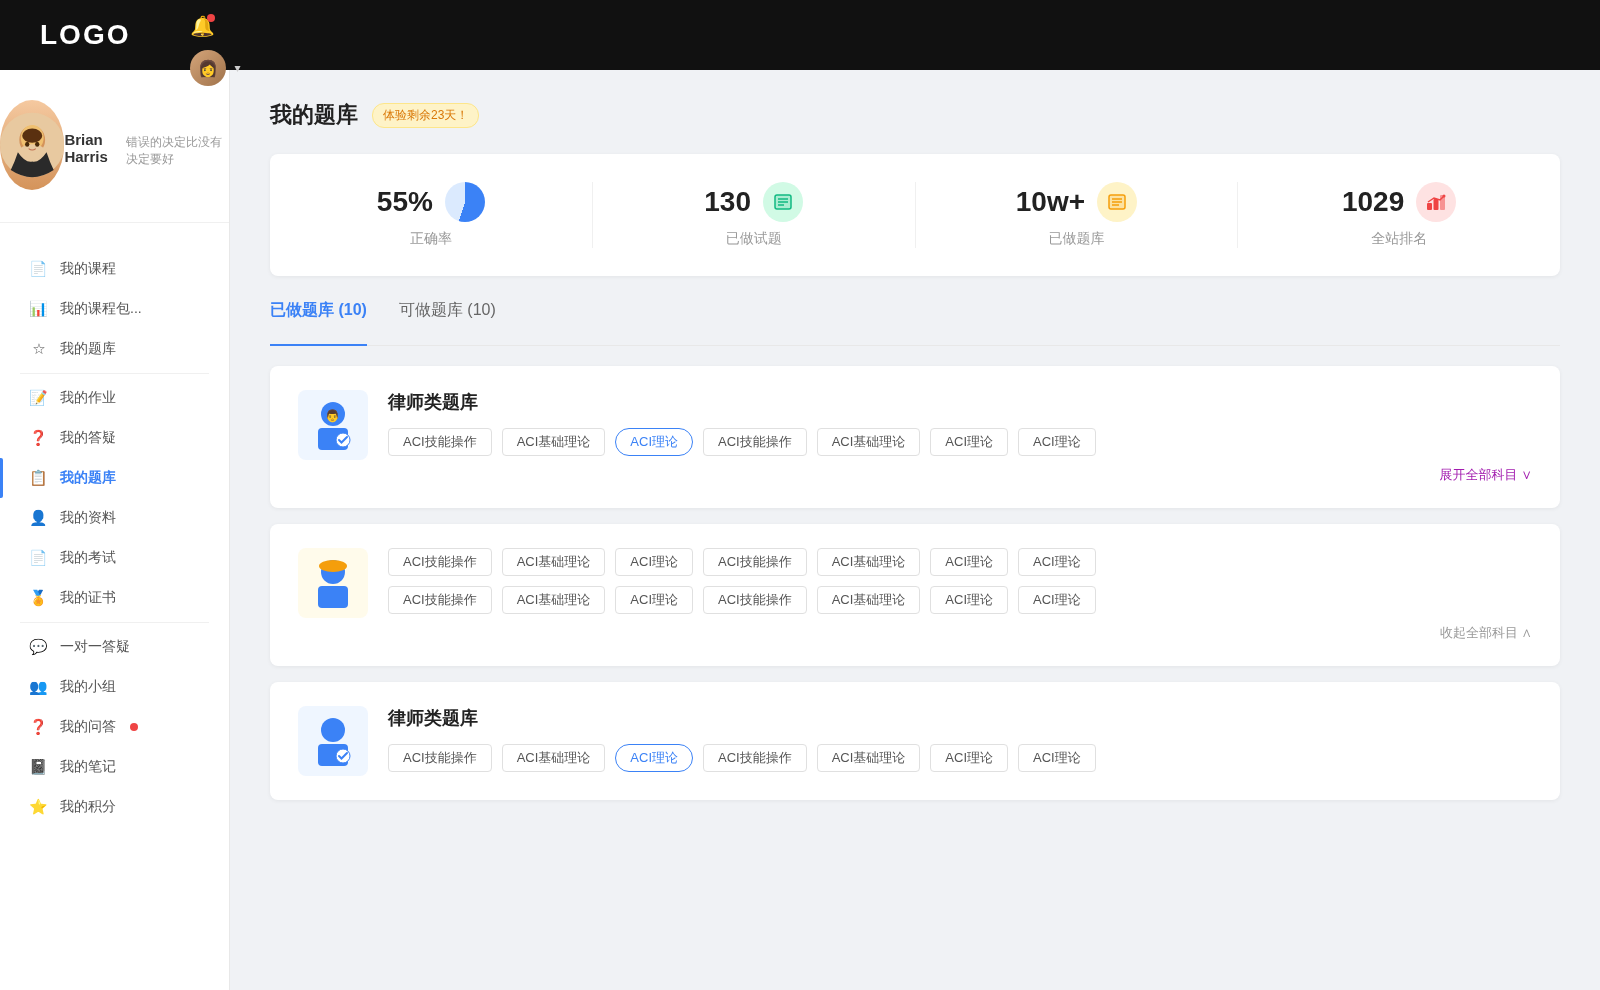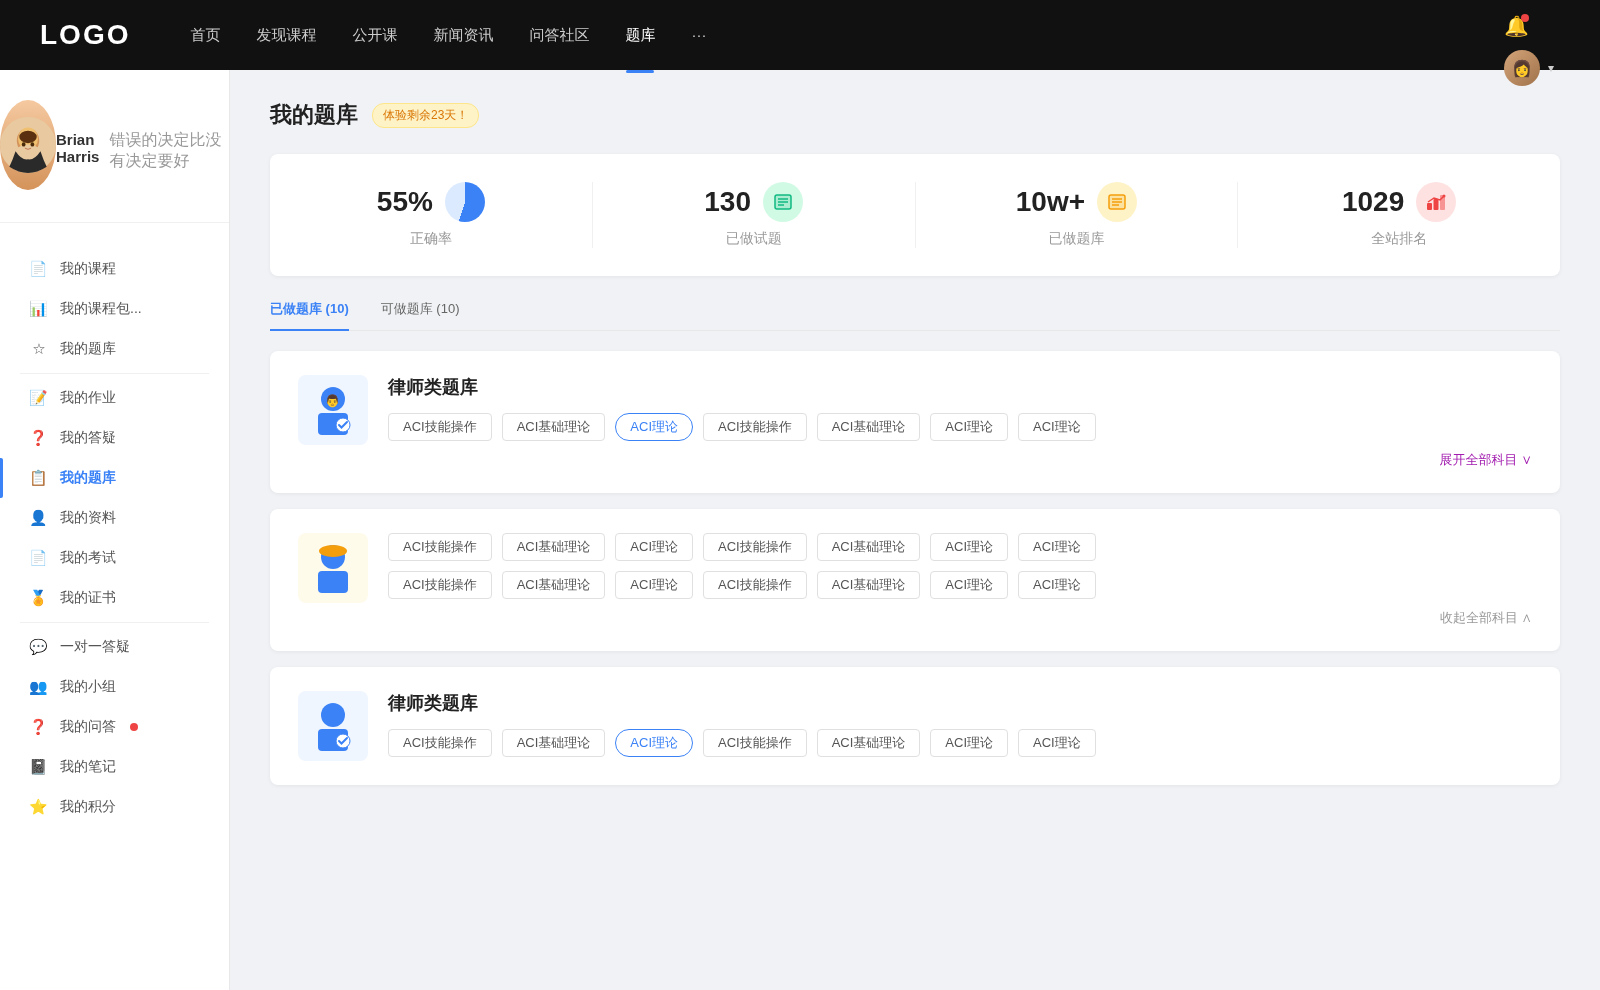--- a/index.html
+++ b/index.html
@@ -134,21 +134,21 @@
       display: flex; align-items: center; justify-content: center;
       font-size: 36px;
     }
     .sidebar-name {
       font-size: 15px;
       font-weight: 600;
       color: #333;
       margin-bottom: 6px;
     }
     .sidebar-motto {
-      font-size: 16px;
+      font-size: 12px;
       color: #999;
     }
     .sidebar-nav-item {
       display: flex;
       align-items: center;
       gap: 12px;
       padding: 11px 30px;
       cursor: pointer;
       color: #555;
       font-size: 14px;
@@ -260,24 +260,24 @@
     }
 
     
     .tabs-row {
       display: flex;
       gap: 32px;
       margin-bottom: 20px;
       border-bottom: 1px solid #e8e8e8;
     }
     .tab-item {
-      font-size: 13px;
+      font-size: 16px;
       color: #666;
       cursor: pointer;
-      padding-bottom: 12px;
+      padding-bottom: 24px;
       position: relative;
     }
     .tab-item.active {
       color: #3b82f6;
       font-weight: 600;
     }
     .tab-item.active::after {
       content: '';
       position: absolute;
       bottom: -1px; left: 0; right: 0;
@@ -360,29 +360,20 @@
       width: 40px; height: 40px;
       border-radius: 50%;
       background: conic-gradient(#3b82f6 0% 55%, #dbeafe 55% 100%);
     }
   </style>
 </head>
 <body>
 
 <nav class="navbar">
   <div class="navbar-logo">LOGO</div>
-  <div class="navbar-menu">
-    <span class="navbar-menu-item">首页</span>
-    <span class="navbar-menu-item">发现课程</span>
-    <span class="navbar-menu-item">公开课</span>
-    <span class="navbar-menu-item">新闻资讯</span>
-    <span class="navbar-menu-item">问答社区</span>
-    <span class="navbar-menu-item active">题库</span>
-    <span class="navbar-menu-item">···</span>
-  </div>
   <div class="navbar-right">
     <span class="navbar-app-download">APP下载</span>
     <div class="navbar-bell">
       🔔
       <span class="navbar-bell-dot"></span>
     </div>
     <div class="navbar-avatar-wrap">
       <div class="navbar-avatar">
         <div class="navbar-avatar-img">👩</div>
       </div>

